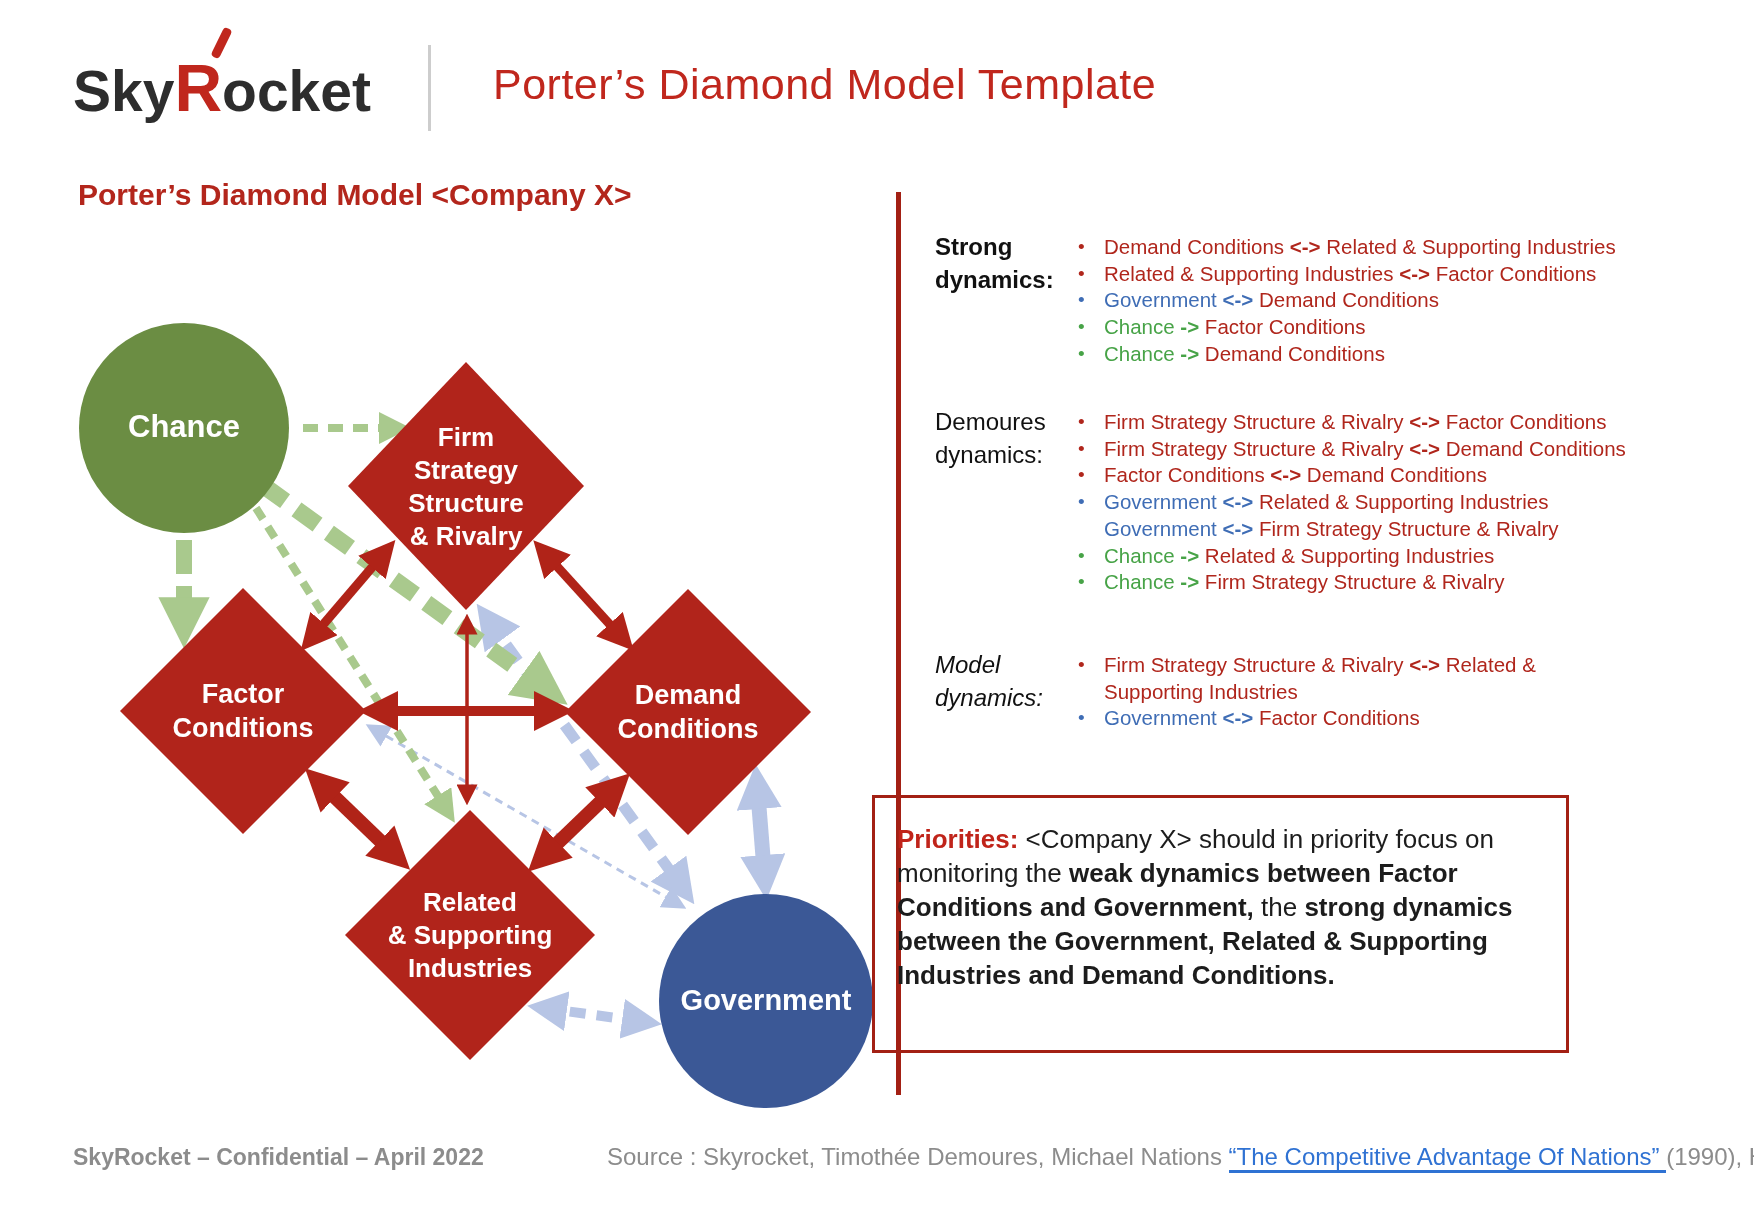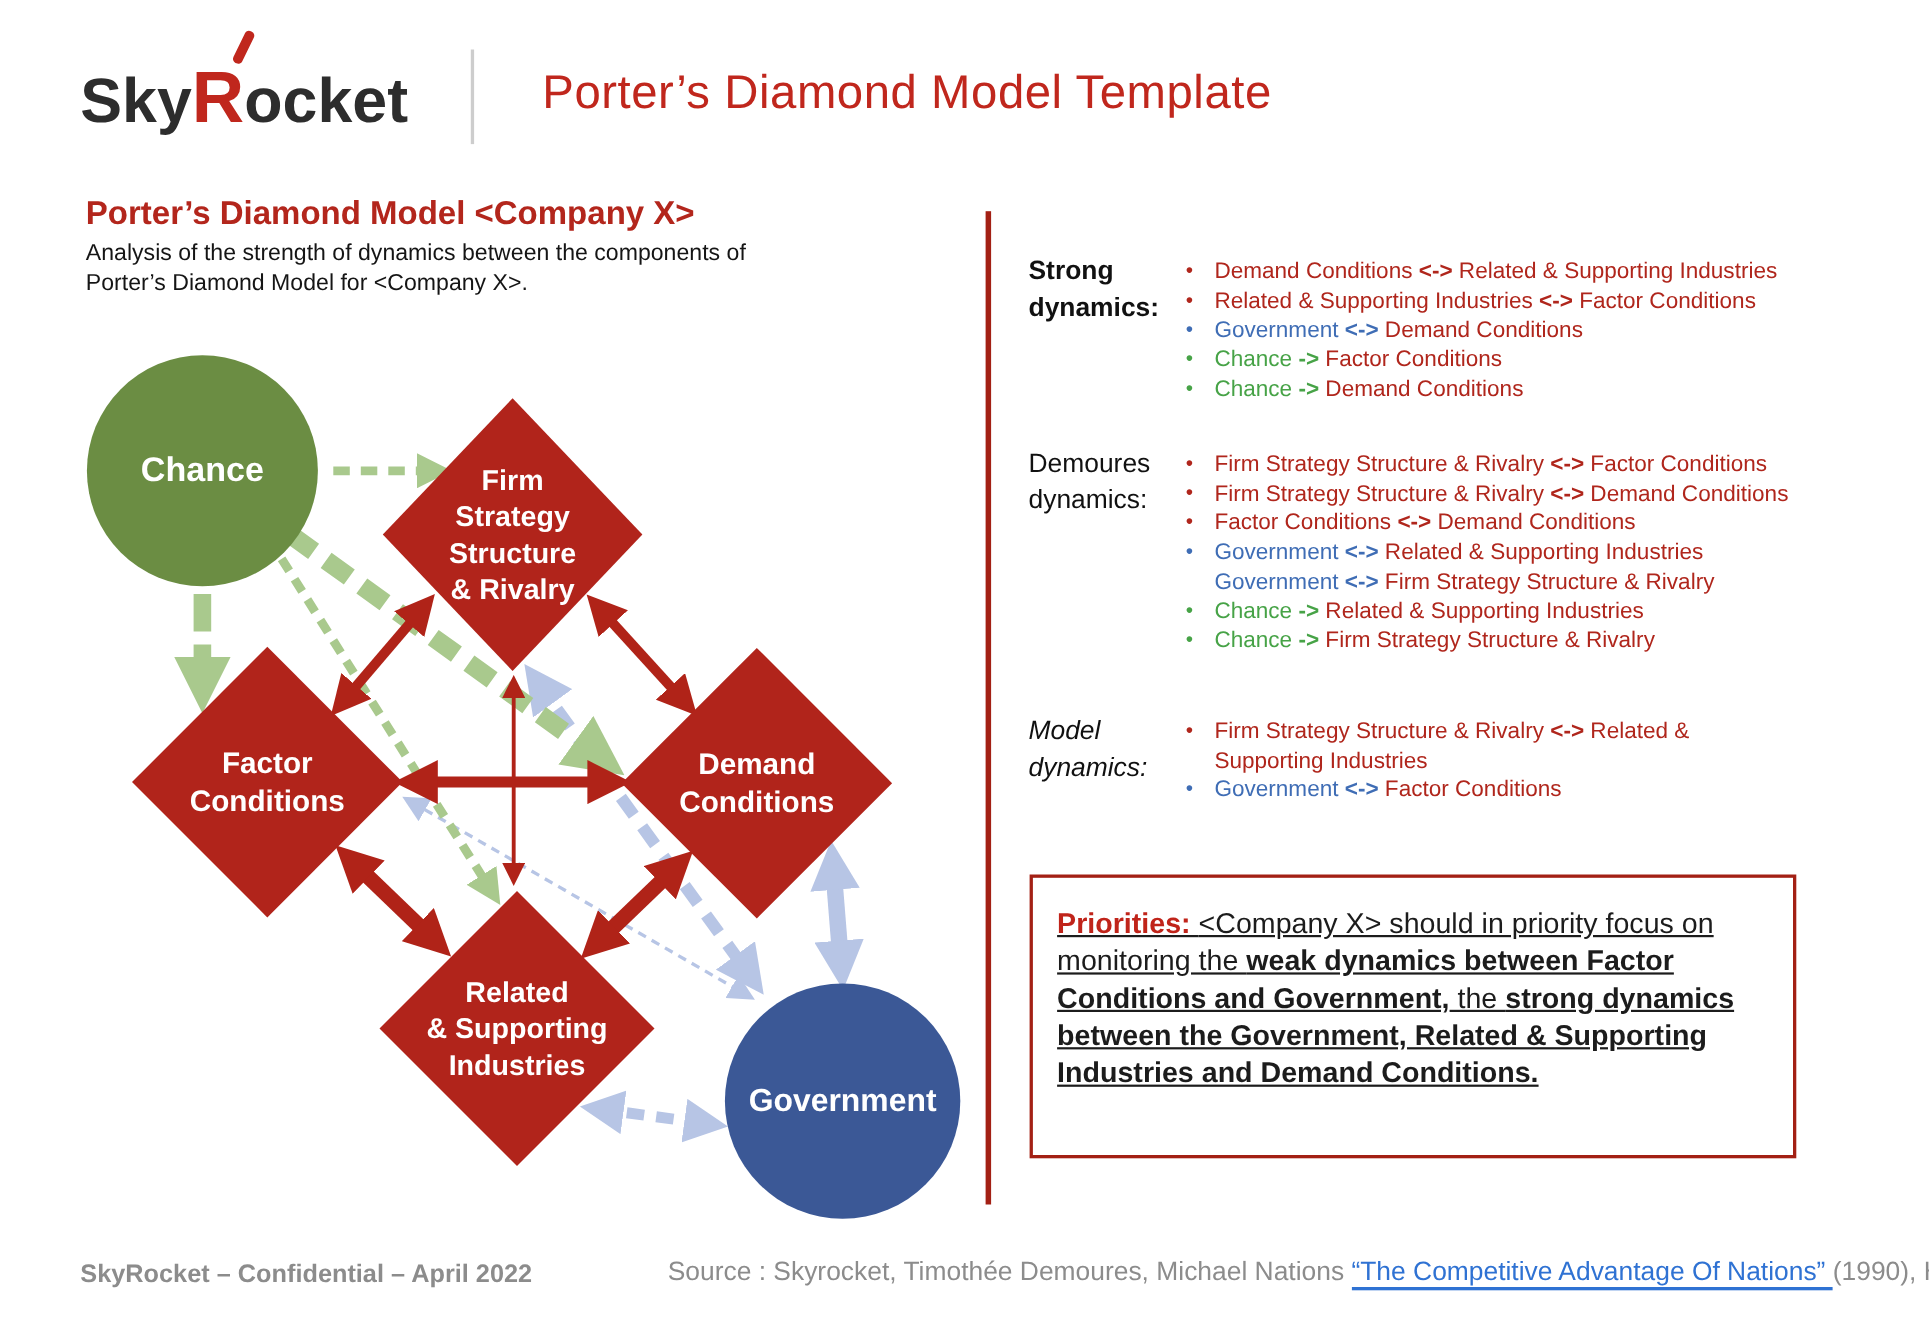--- a/index.html
+++ b/index.html
@@ -20,39 +20,37 @@
   .red-divider{position:absolute;left:896px;top:192px;width:5px;height:903px;}
   .dyn{position:absolute;left:935px;display:flex;align-items:flex-start;margin-top:35px;}
   .dyn-label{width:143px;flex:none;font-size:24px;line-height:33px;color:#111;margin-top:-4px;}
   .dyn-label.bold{font-weight:bold;}
   .dyn-label.italic{font-style:italic;}
   .dyn-items{display:block;}
   .w-strong{width:640px;} .w-average{width:640px;} .w-weak{width:500px;}
   .item{display:flex;font-size:20.5px;line-height:26.7px;}
   .dot{width:26px;flex:none;text-align:left;font-size:19px;}
   .itext{flex:1;}
-  .priorities{position:absolute;left:936px;top:795px;width:697px;height:258px;box-sizing:border-box;
-              border:3px solid;padding:24px 26px 0 22px;font-size:26px;line-height:34px;color:#1c1c1c;text-decoration:underline;}
+  .priorities{position:absolute;left:872px;top:795px;width:697px;height:258px;box-sizing:border-box;
+              border:3px solid;padding:24px 26px 0 22px;font-size:26px;line-height:34px;color:#1c1c1c;}
   
   .confidential{position:absolute;left:73px;top:1144px;font-size:23px;font-weight:bold;white-space:nowrap;}
   .source{position:absolute;left:607px;top:1143px;font-size:24px;white-space:nowrap;}
   .source a{cursor:pointer;}
 </style>
 </head>
 <body>
 
 <div class="slide">
 
   <div class="logo"><span style="color: rgb(45, 45, 45);">Sky</span><span class="lgr" style="color: rgb(192, 39, 29);"><span>R</span><span class="lga" style="background-color: rgb(192, 39, 29);"></span></span><span style="color: rgb(45, 45, 45);">ocket</span></div>
   <div class="logo-div"></div>
   <div class="slide-title" style="color: rgb(192, 39, 29);">Porter’s Diamond Model Template</div>
 
   <div class="heading" style="color: rgb(179, 38, 28);">Porter’s Diamond Model &lt;Company X&gt;</div>
-  <div class="subtitle">Analysis of the strength of dynamics between the components of
-Porter’s Diamond Model for &lt;Company X&gt;.</div>
 
   <svg class="diagram" width="830" height="815" viewBox="55 305 830 815" xmlns="http://www.w3.org/2000/svg">
     <defs>
       <marker id="ar" viewBox="0 0 10 10" refX="6" refY="5" markerWidth="4" markerHeight="4" orient="auto-start-reverse">
           <path d="M0 0L10 5L0 10z" fill="#b02318"></path>
         </marker>
       <marker id="ar2" viewBox="0 0 10 10" refX="6" refY="5" markerWidth="6" markerHeight="6" orient="auto-start-reverse">
           <path d="M0 0L10 5L0 10z" fill="#b02318"></path>
         </marker>
       <marker id="ar3" viewBox="0 0 10 10" refX="6" refY="5" markerWidth="3" markerHeight="3" orient="auto-start-reverse">

